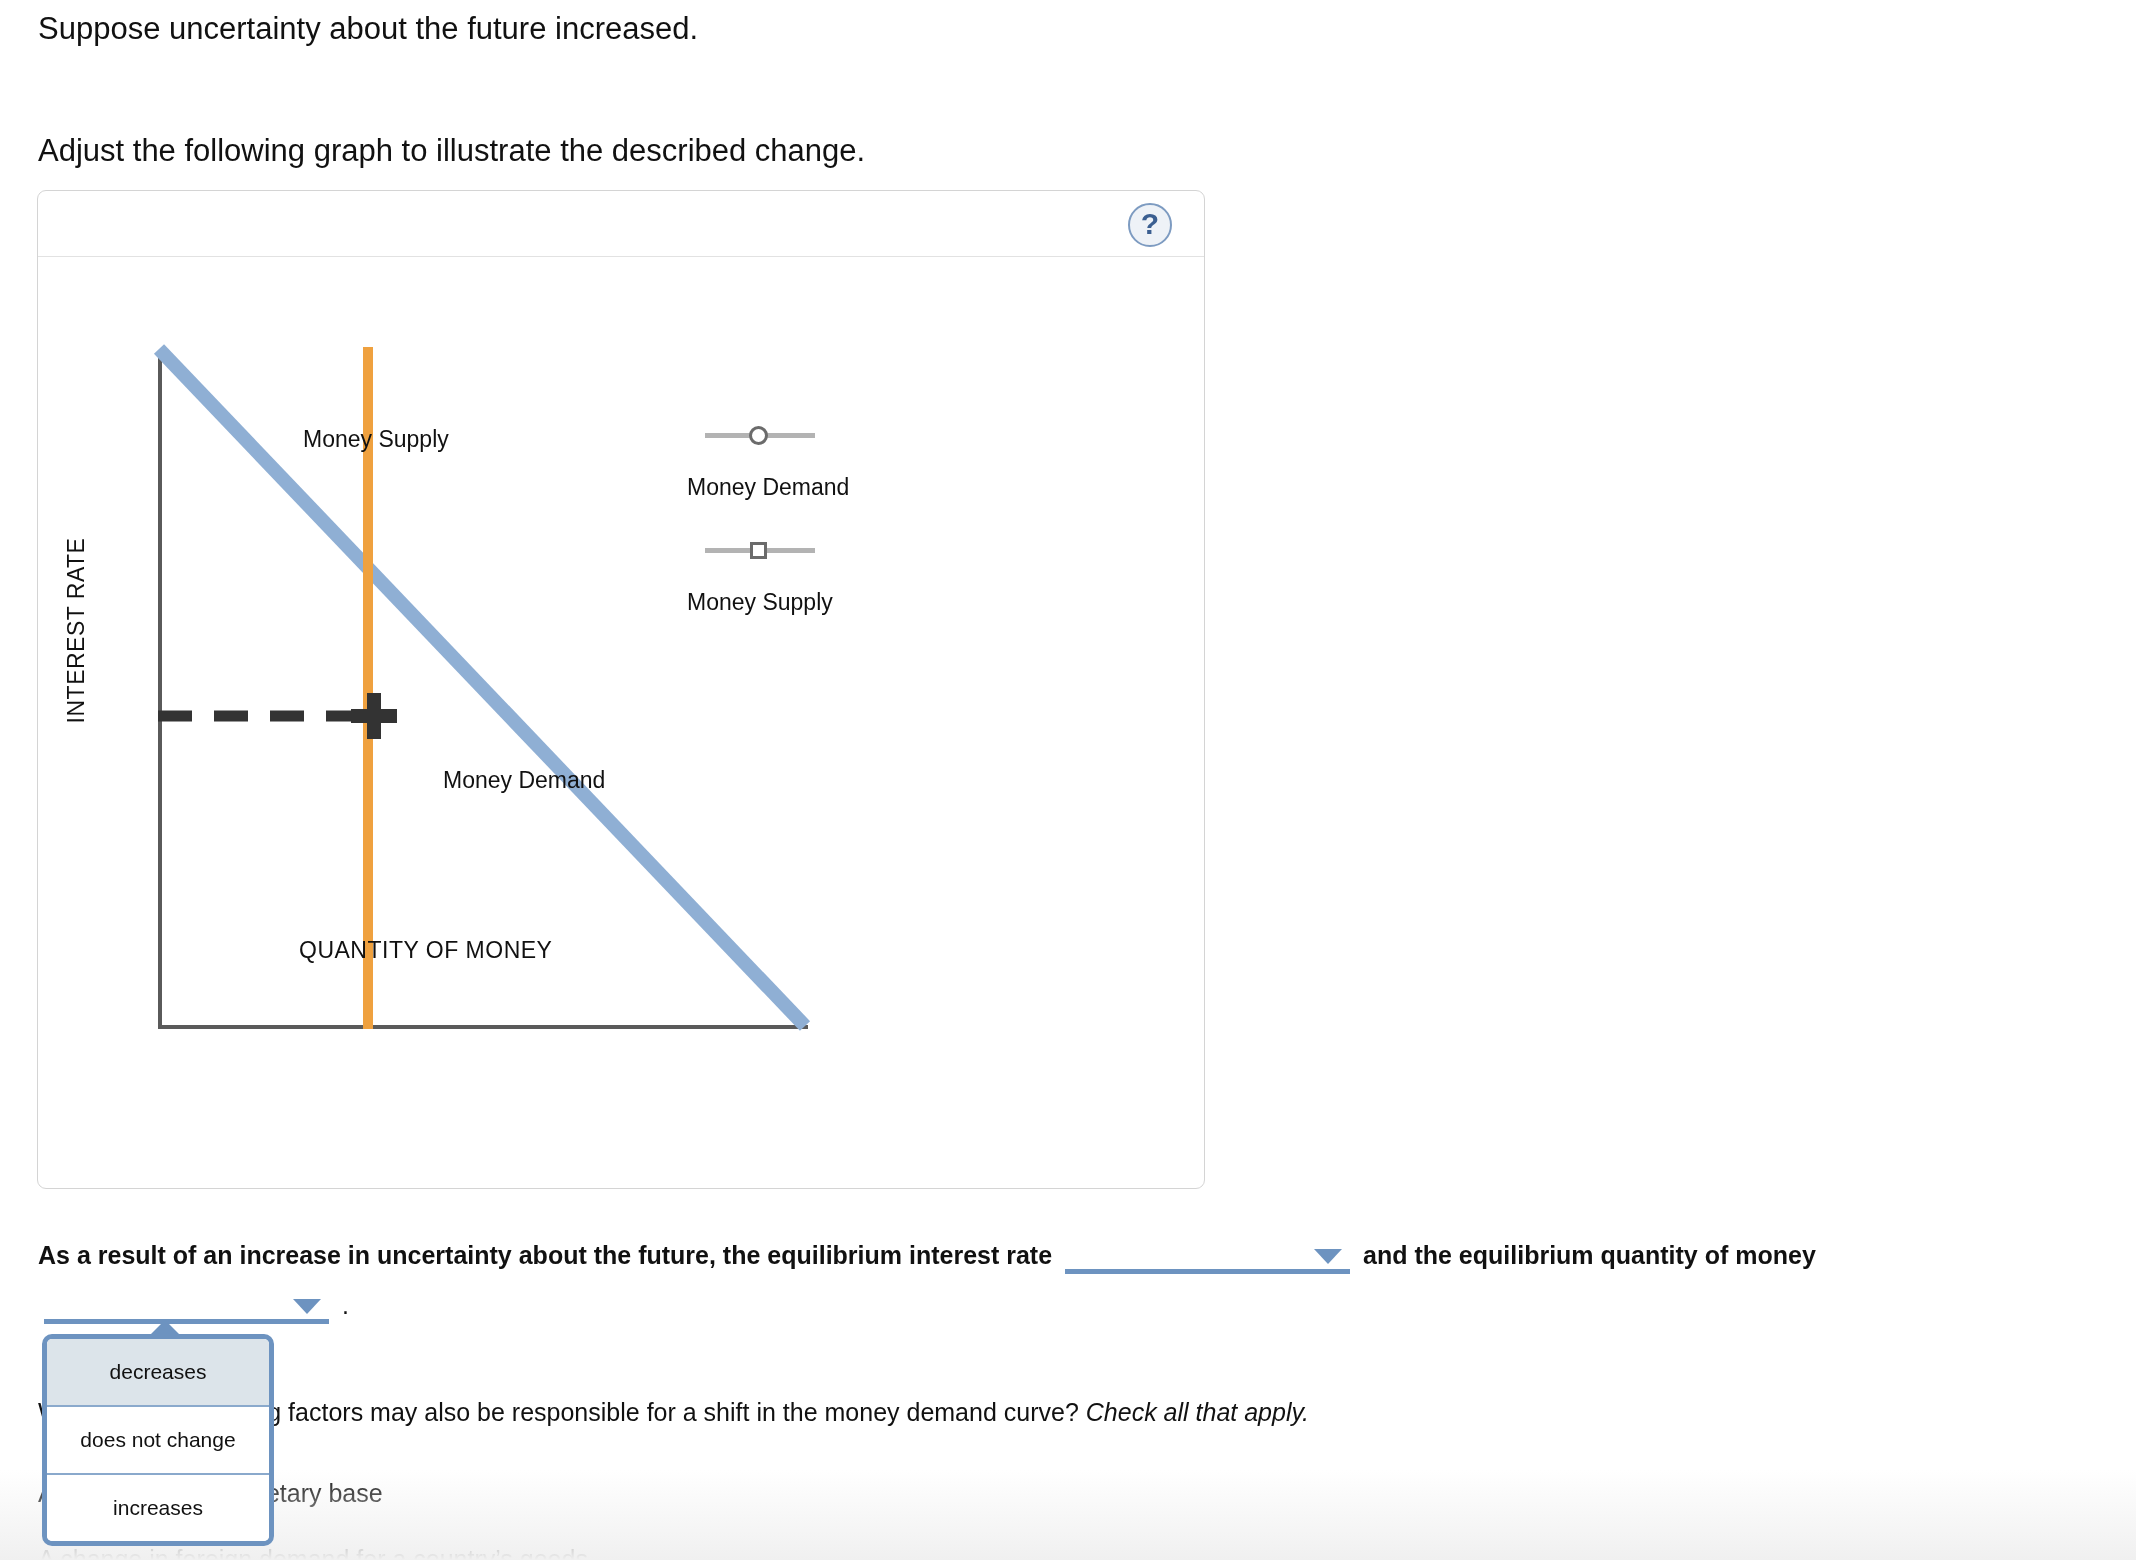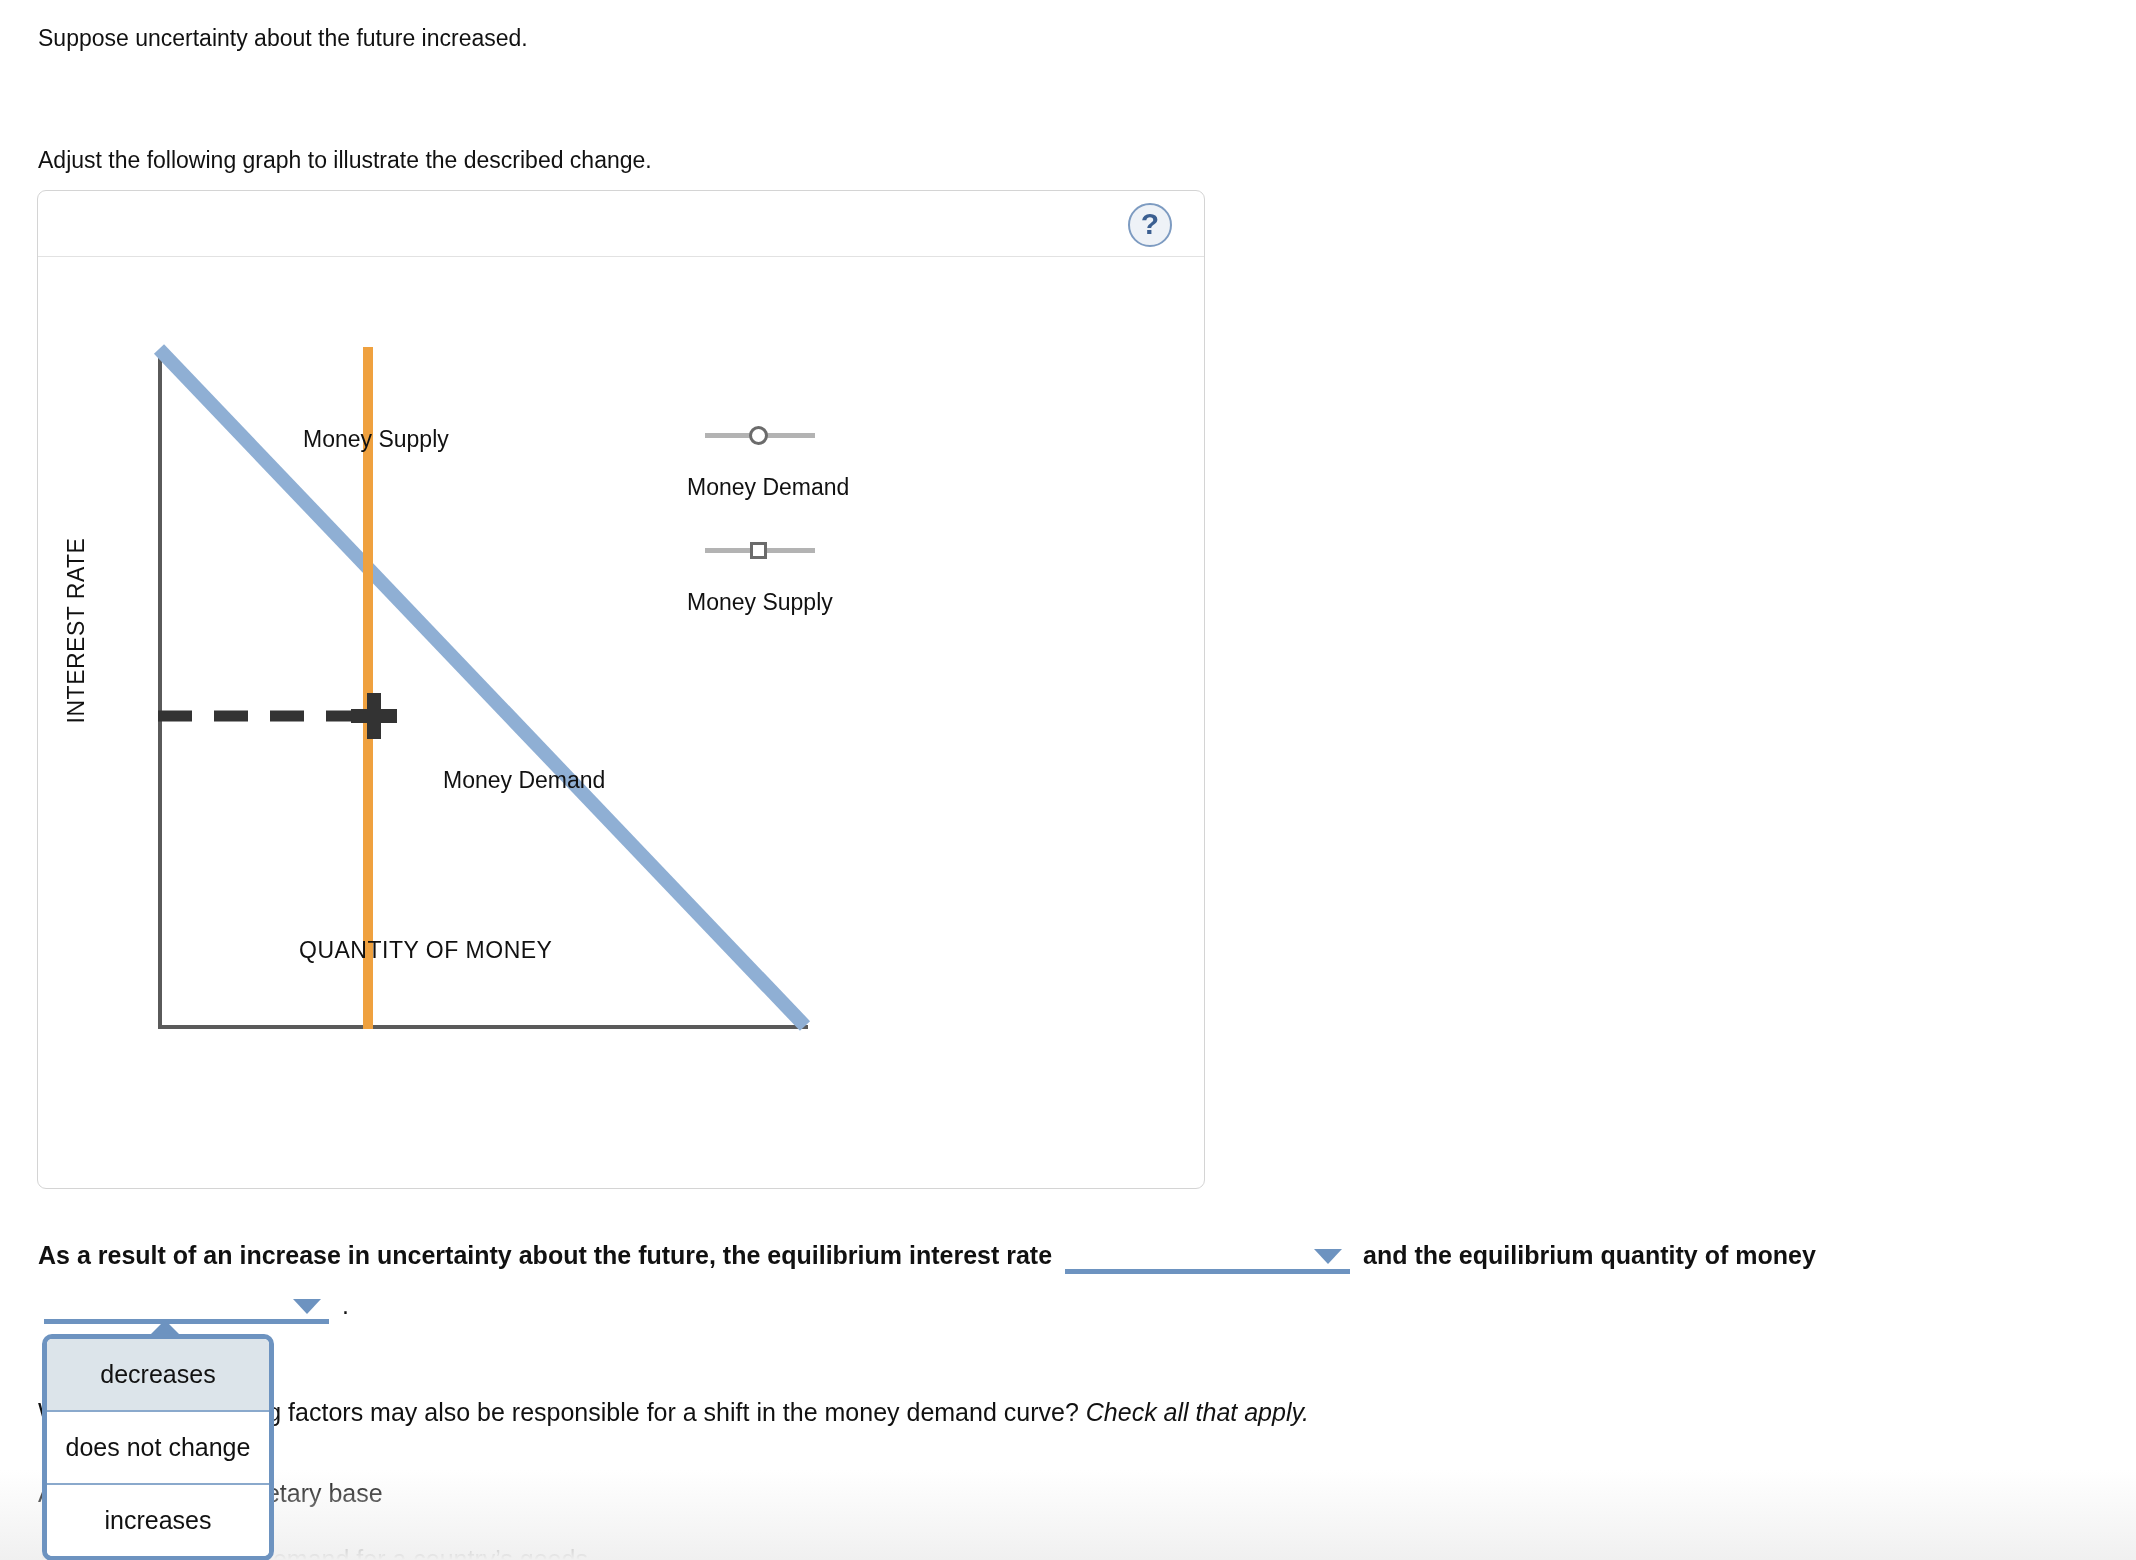--- a/index.html
+++ b/index.html
@@ -15,25 +15,24 @@
     overflow: hidden;
     font-family: "Liberation Sans", sans-serif;
     color: #000000;
     -webkit-font-smoothing: antialiased;
   }
 
   
   .prompt-line {
     position: absolute;
     left: 38px;
-    font-size: 23px;
+    font-size: 31px;
     line-height: 1.2;
     color: #111111;
     white-space: nowrap;
-    margin-top: 15px;
   }
   #prompt-intro { top: 10px; }
   #prompt-instruction {
     top: 132px;
   }
 
   
   #graph-panel {
     position: absolute;
     left: 37px;
@@ -242,21 +241,21 @@
     left: 148px;
     top: 1320px;
     width: 0;
     height: 0;
     border-left: 17px solid transparent;
     border-right: 17px solid transparent;
     border-bottom: 17px solid #6d93c0;
     z-index: 41;
   }
   .dropdown-option {
-    font-size: 25px;
+    font-size: 21px;
     color: #111111;
     text-align: center;
     padding: 21px 4px;
     background: #ffffff;
     border-bottom: 2px solid #8aa9cc;
     cursor: pointer;
     white-space: nowrap;
   }
   .dropdown-option:last-child {
     border-bottom: none;

